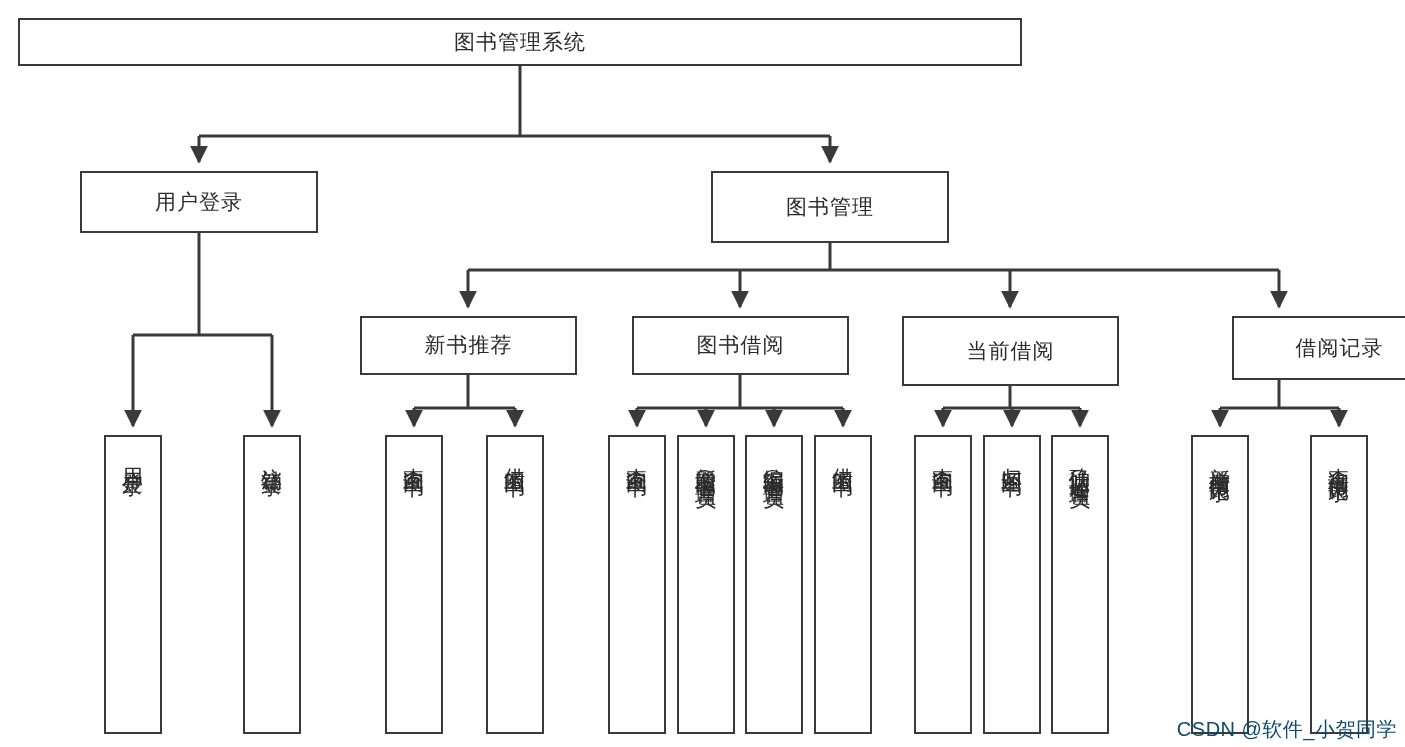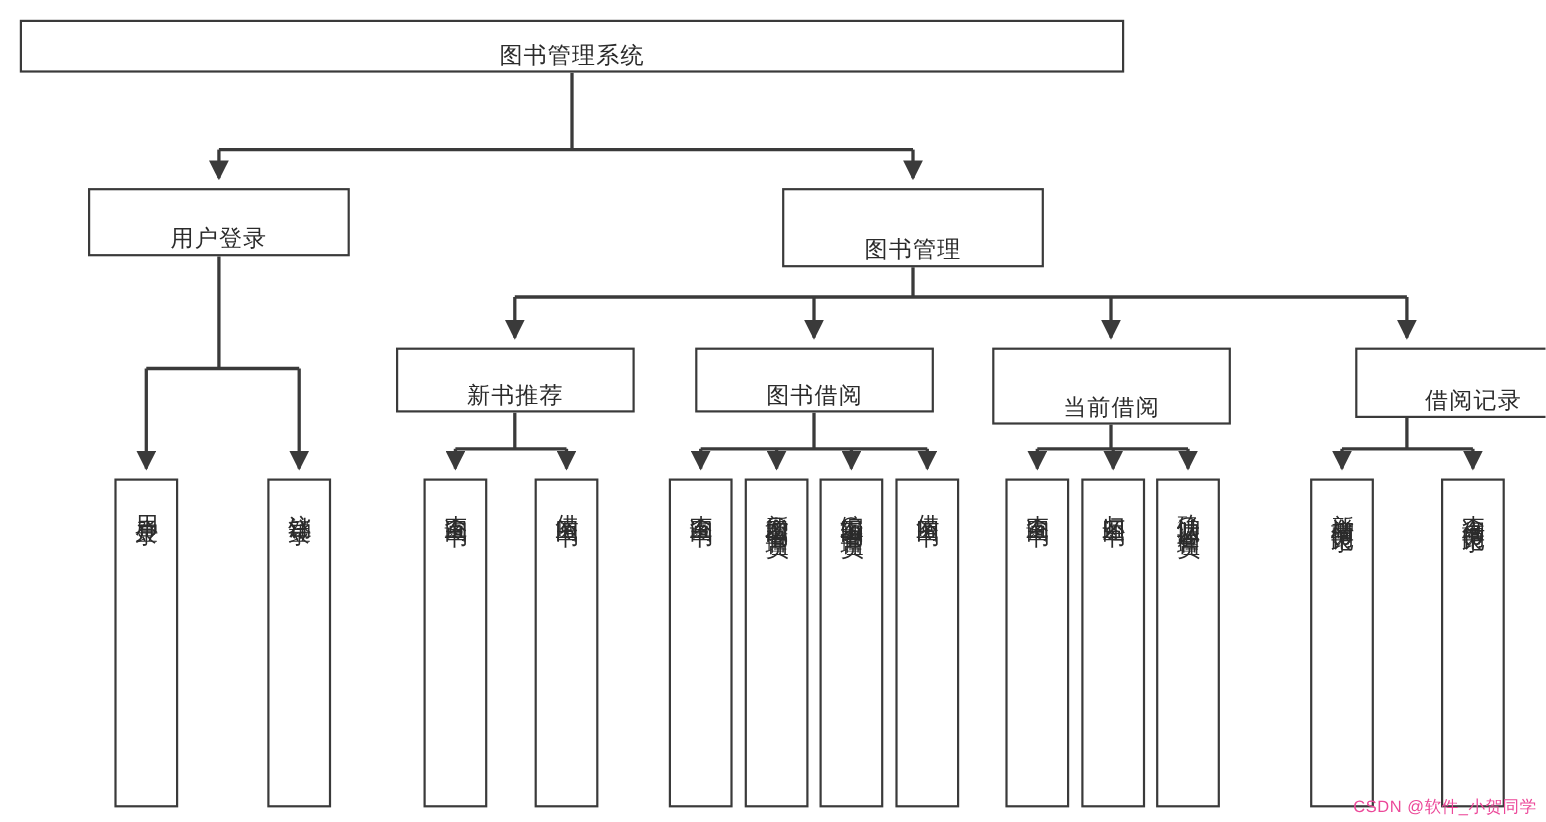--- a/index.html
+++ b/index.html
@@ -26,21 +26,21 @@
     width: 1405px;
     height: 747px;
     pointer-events: none;
   }
   .node {
     position: absolute;
     box-sizing: border-box;
     background: #ffffff;
     border: 2px solid #3a3a3a;
     display: flex;
-    align-items: flex-end;
+    align-items: center;
     justify-content: center;
     z-index: 2;
   }
   .node .label {
     color: #2b2b2b;
     font-size: 21px;
     line-height: 1.18;
     letter-spacing: 1px;
     white-space: nowrap;
     text-align: center;
@@ -54,22 +54,22 @@
     text-orientation: upright;
     font-size: 21px;
     letter-spacing: 3px;
     line-height: 1;
     white-space: nowrap;
   }
   .watermark {
     position: absolute;
     right: 8px;
     bottom: 4px;
-    font-size: 15px;
-    color: #ec4899;
+    font-size: 20px;
+    color: #0c4a6e;
     letter-spacing: 0.5px;
     z-index: 5;
     white-space: nowrap;
     font-family: "Liberation Sans", "DejaVu Sans", sans-serif;
     text-align: center;
   }
 </style>
 </head>
 <body>
 

